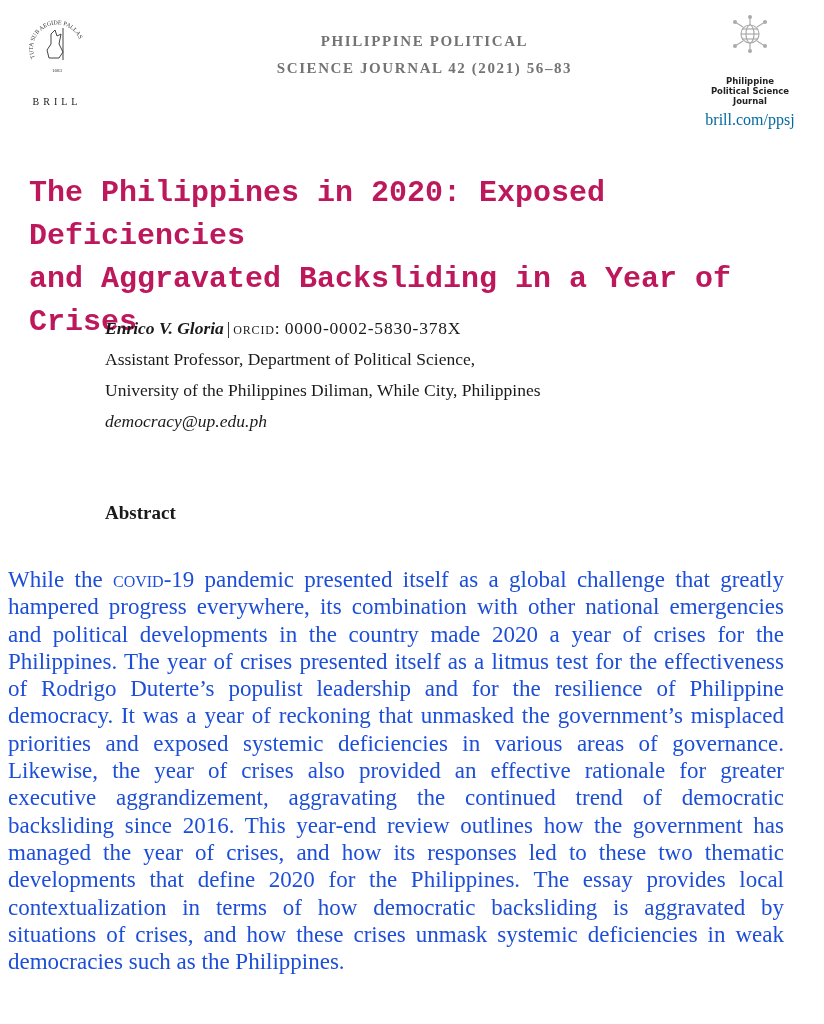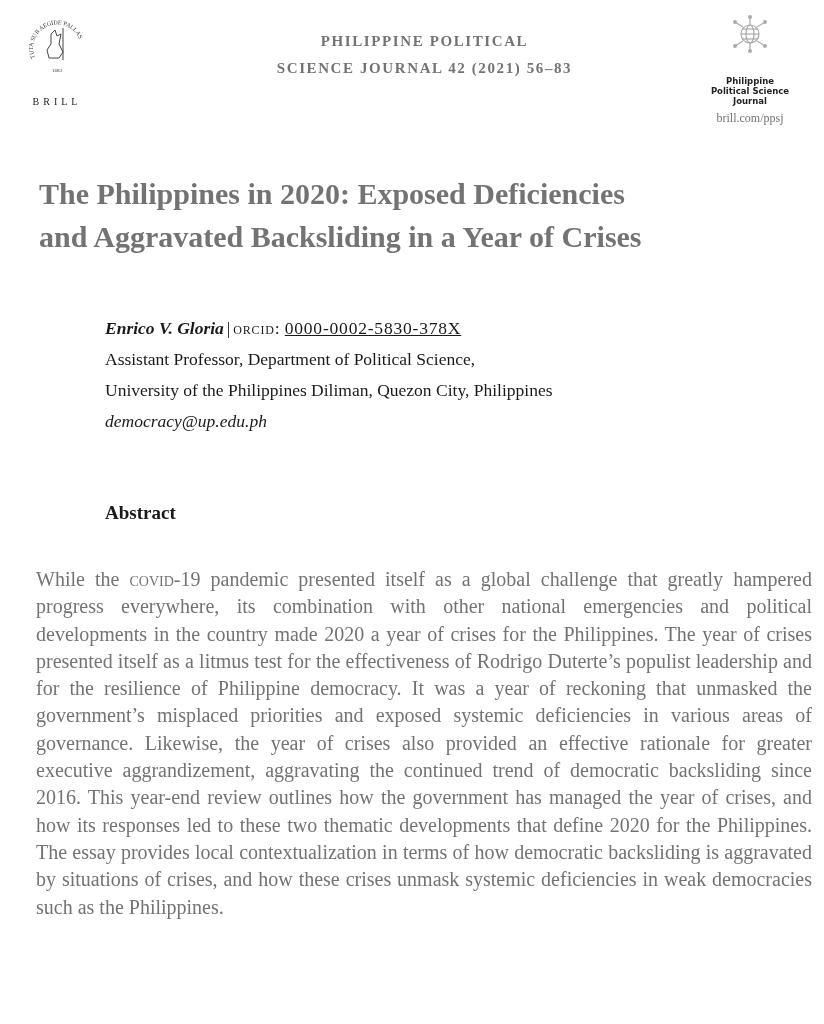--- a/index.html
+++ b/index.html
@@ -9,34 +9,34 @@
   .brill-logo { position:absolute; left:14px; top:14px; width:86px; text-align:center; }
   .seal { width:64px; height:64px; margin:0 auto; }
   .brill-word { font-size:10px; letter-spacing:4px; margin-top:14px; color:#222; }
 
   .journal-head { position:absolute; left:0; right:0; top:28px; text-align:center; }
   .jh-line { font-size:15px; letter-spacing:1.6px; font-weight:bold; color:#737373; line-height:27px; text-transform:uppercase;padding-left:25px; }
 
   .ppsj-logo { position:absolute; right:14px; top:14px; width:120px; text-align:center; }
   .globe { width:40px; height:40px; margin:0 auto; }
   .ppsj-name { font-family:"DejaVu Sans","Liberation Sans",sans-serif; font-size:8.5px; font-weight:bold; line-height:10px; color:#222; margin-top:18px; }
-  .ppsj-url { font-size:12px; color:#737373; margin-top:5px; }
+  .ppsj-url { font-size:16px; color:#0369a1; margin-top:5px; }
 
-  .title { position:absolute; left:39px; top:172px; width:780px; font-size:30px; font-weight:bold; line-height:43px; color:#737373; }
+  .title { position:absolute; left:29px; top:172px; width:780px; font-size:30px; font-weight:bold; line-height:43px; color:#be185d;font-family:Liberation Mono, monospace; }
 
   .author-block { position:absolute; left:105px; top:313px; font-size:17.5px; line-height:31px; color:#1a1a1a; }
   .author-name { font-style:italic;font-weight:bold; }
   .sep { margin:0 3px; }
   .orcid-label { font-variant:small-caps; letter-spacing:0.8px; }
-  .orcid-id { letter-spacing:0.8px;text-decoration:underline; }
+  .orcid-id { letter-spacing:0.8px; }
   .email { font-style:italic; }
 
   .abstract-head { position:absolute; left:105px; top:502px; font-size:19px; font-weight:bold; }
 
-  .abstract-body { position:absolute; left:36px; top:566px; width:776px; font-size:20px; line-height:27.3px; text-align:justify; color:#737373; }
+  .abstract-body { position:absolute; left:8px; top:566px; width:776px; font-size:23px; line-height:27.3px; text-align:justify; color:#1d4ed8; }
   .sc { font-variant:small-caps; }
 </style>
 </head>
 <body>
 
 <div class="brill-logo">
   <svg class="seal" viewBox="0 0 64 64">
     <circle cx="32" cy="32" r="30" fill="none" stroke="#fff"></circle>
     <text font-size="6" fill="#333" font-family="Liberation Serif, serif">
       <textPath href="#arc">TUTA SUB AEGIDE PALLAS</textPath>
@@ -92,19 +92,19 @@
   <div>The Philippines in 2020: Exposed Deficiencies</div>
   <div>and Aggravated Backsliding in a Year of Crises</div>
 </div>
 
 <div class="author-block">
   <div>
     <span class="author-name">Enrico V. Gloria</span><span class="sep">|</span><span class="orcid-label">orcid:</span>
     <span class="orcid-id">0000-0002-5830-378X</span>
   </div>
   <div>Assistant Professor, Department of Political Science,</div>
-  <div>University of the Philippines Diliman, Quezon City, Philippines</div>
+  <div>University of the Philippines Diliman, While City, Philippines</div>
   <div class="email">democracy@up.edu.ph</div>
 </div>
 
 <div class="abstract-head">Abstract</div>
 
 <div class="abstract-body"><span>While the </span><span class="sc">covid</span><span>-19 pandemic presented itself as a global challenge that greatly hampered progress everywhere, its combination with other national emergencies and political developments in the country made 2020 a year of crises for the Philippines. The year of crises presented itself as a litmus test for the effectiveness of Rodrigo Duterte’s populist leadership and for the resilience of Philippine democracy. It was a year of reckoning that unmasked the government’s misplaced priorities and exposed systemic deficiencies in various areas of governance. Likewise, the year of crises also provided an effective rationale for greater executive aggrandizement, aggravating the continued trend of democratic backsliding since 2016. This year-end review outlines how the government has managed the year of crises, and how its responses led to these two thematic developments that define 2020 for the Philippines. The essay provides local contextualization in terms of how democratic backsliding is aggravated by situations of crises, and how these crises unmask systemic deficiencies in weak democracies such as the Philippines.</span></div>
 
 </body></html>

